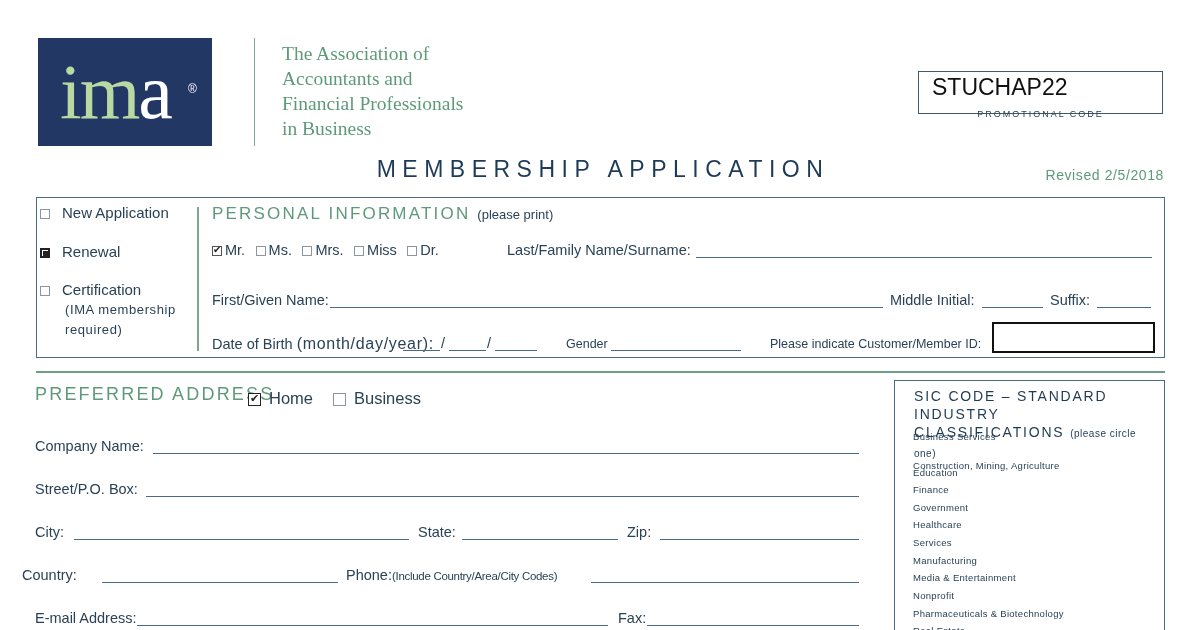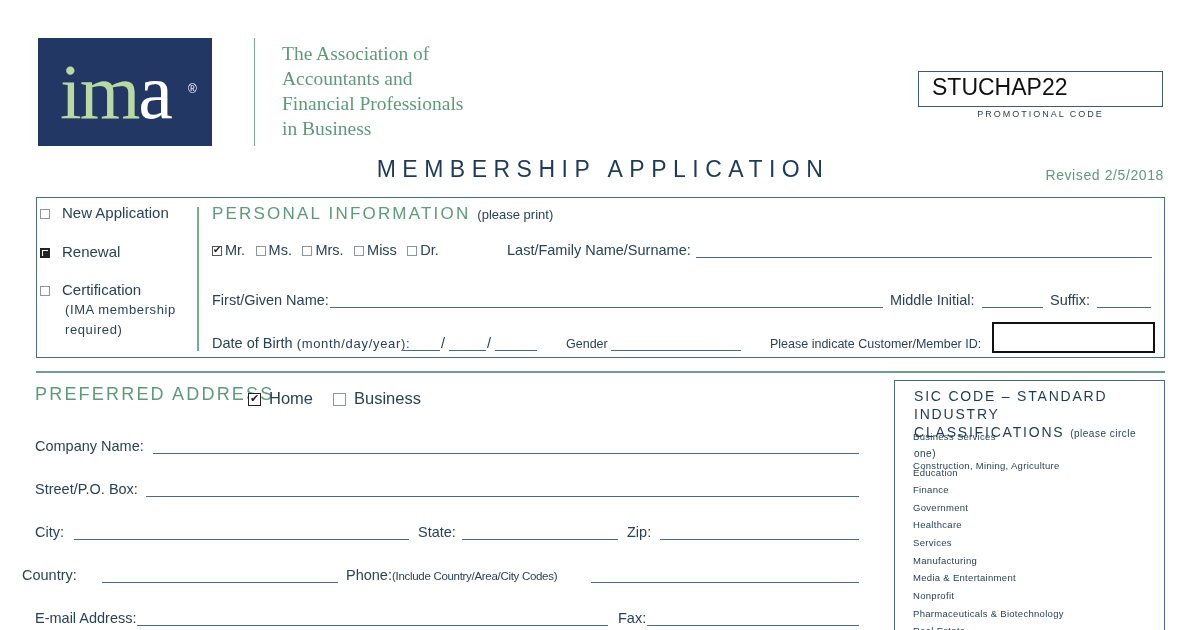--- a/index.html
+++ b/index.html
@@ -29,21 +29,21 @@
   }
   .logo-divider { left: 254px; top: 38px; width: 1px; height: 108px; background: #7aa892; }
   .assoc-name {
     left: 282px; top: 41px; width: 260px;
     font-family: "Liberation Serif", "DejaVu Serif", serif;
     font-size: 19.5px; line-height: 25px; color: #5e9a7a;
   }
 
   
   .promo-box {
-    left: 918px; top: 71px; width: 245px; height: 36px;
+    left: 918px; top: 71px; width: 245px; height: 43px;
     border: 1px solid #44586a; box-sizing: border-box;
   }
   .promo-value {
     position: absolute; left: 13px; top: 1px;
     font-size: 23px; color: #111; line-height: 28px;
   }
   .promo-label {
     left: 918px; top: 109px; width: 245px; text-align: center;
     font-size: 9px; letter-spacing: 2px; color: #2a4257;
   }
@@ -86,21 +86,21 @@
   .apptype-note { left: 65px; font-size: 13px; letter-spacing: 0.6px; color: #2a4257; line-height: 20px; }
 
   .section-title {
     font-size: 17px; letter-spacing: 2.2px; color: #5e9a7a;
     font-family: "Liberation Sans Narrow", "Liberation Sans", sans-serif;
   }
   .section-sub { font-size: 13px; color: #2a4257; letter-spacing: 0; }
 
   .label { font-size: 14.5px; color: #2a4257; white-space: nowrap; }
   .label-sm { font-size: 12.5px; color: #2a4257; white-space: nowrap; }
-  .hint { font-size: 13px; letter-spacing: 0.7px; }
+  .hint { font-size: 16px; letter-spacing: 0.7px; }
   .line { height: 1px; background: #4d6a84; }
 
   .title-opt { font-size: 14.5px; color: #2a4257; margin-right: 6px; }
   .title-opt .cb { margin-right: 3px; }
 
   .member-id-box {
     left: 992px; top: 322px; width: 163px; height: 31px;
     border: 2px solid #111; box-sizing: border-box;
   }
 

